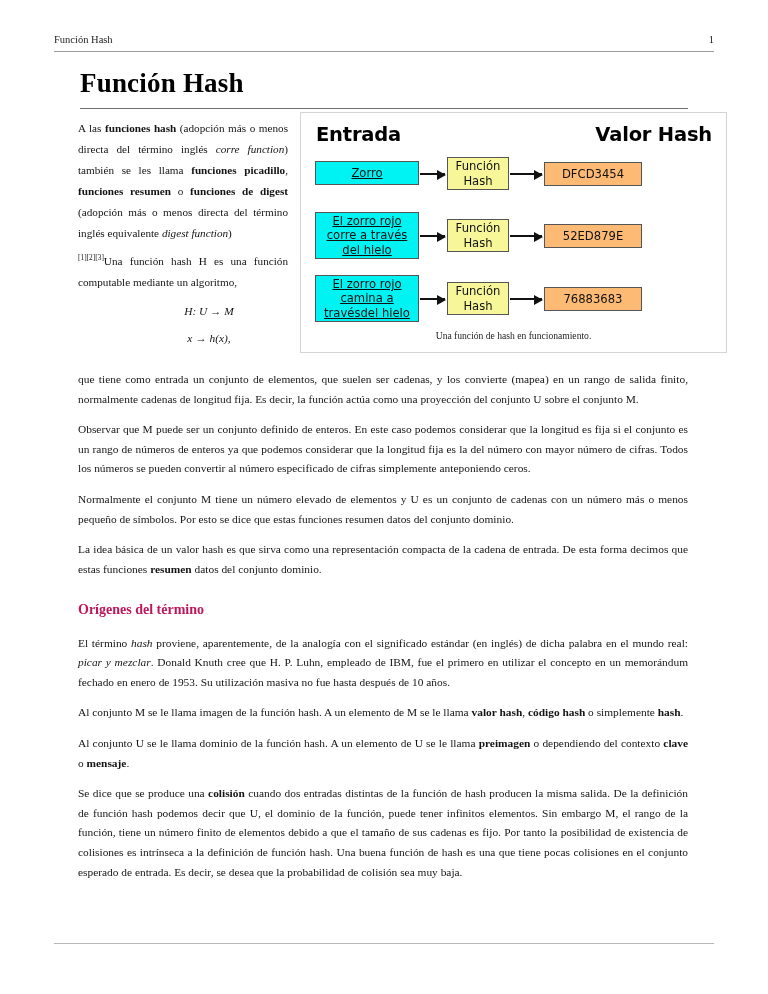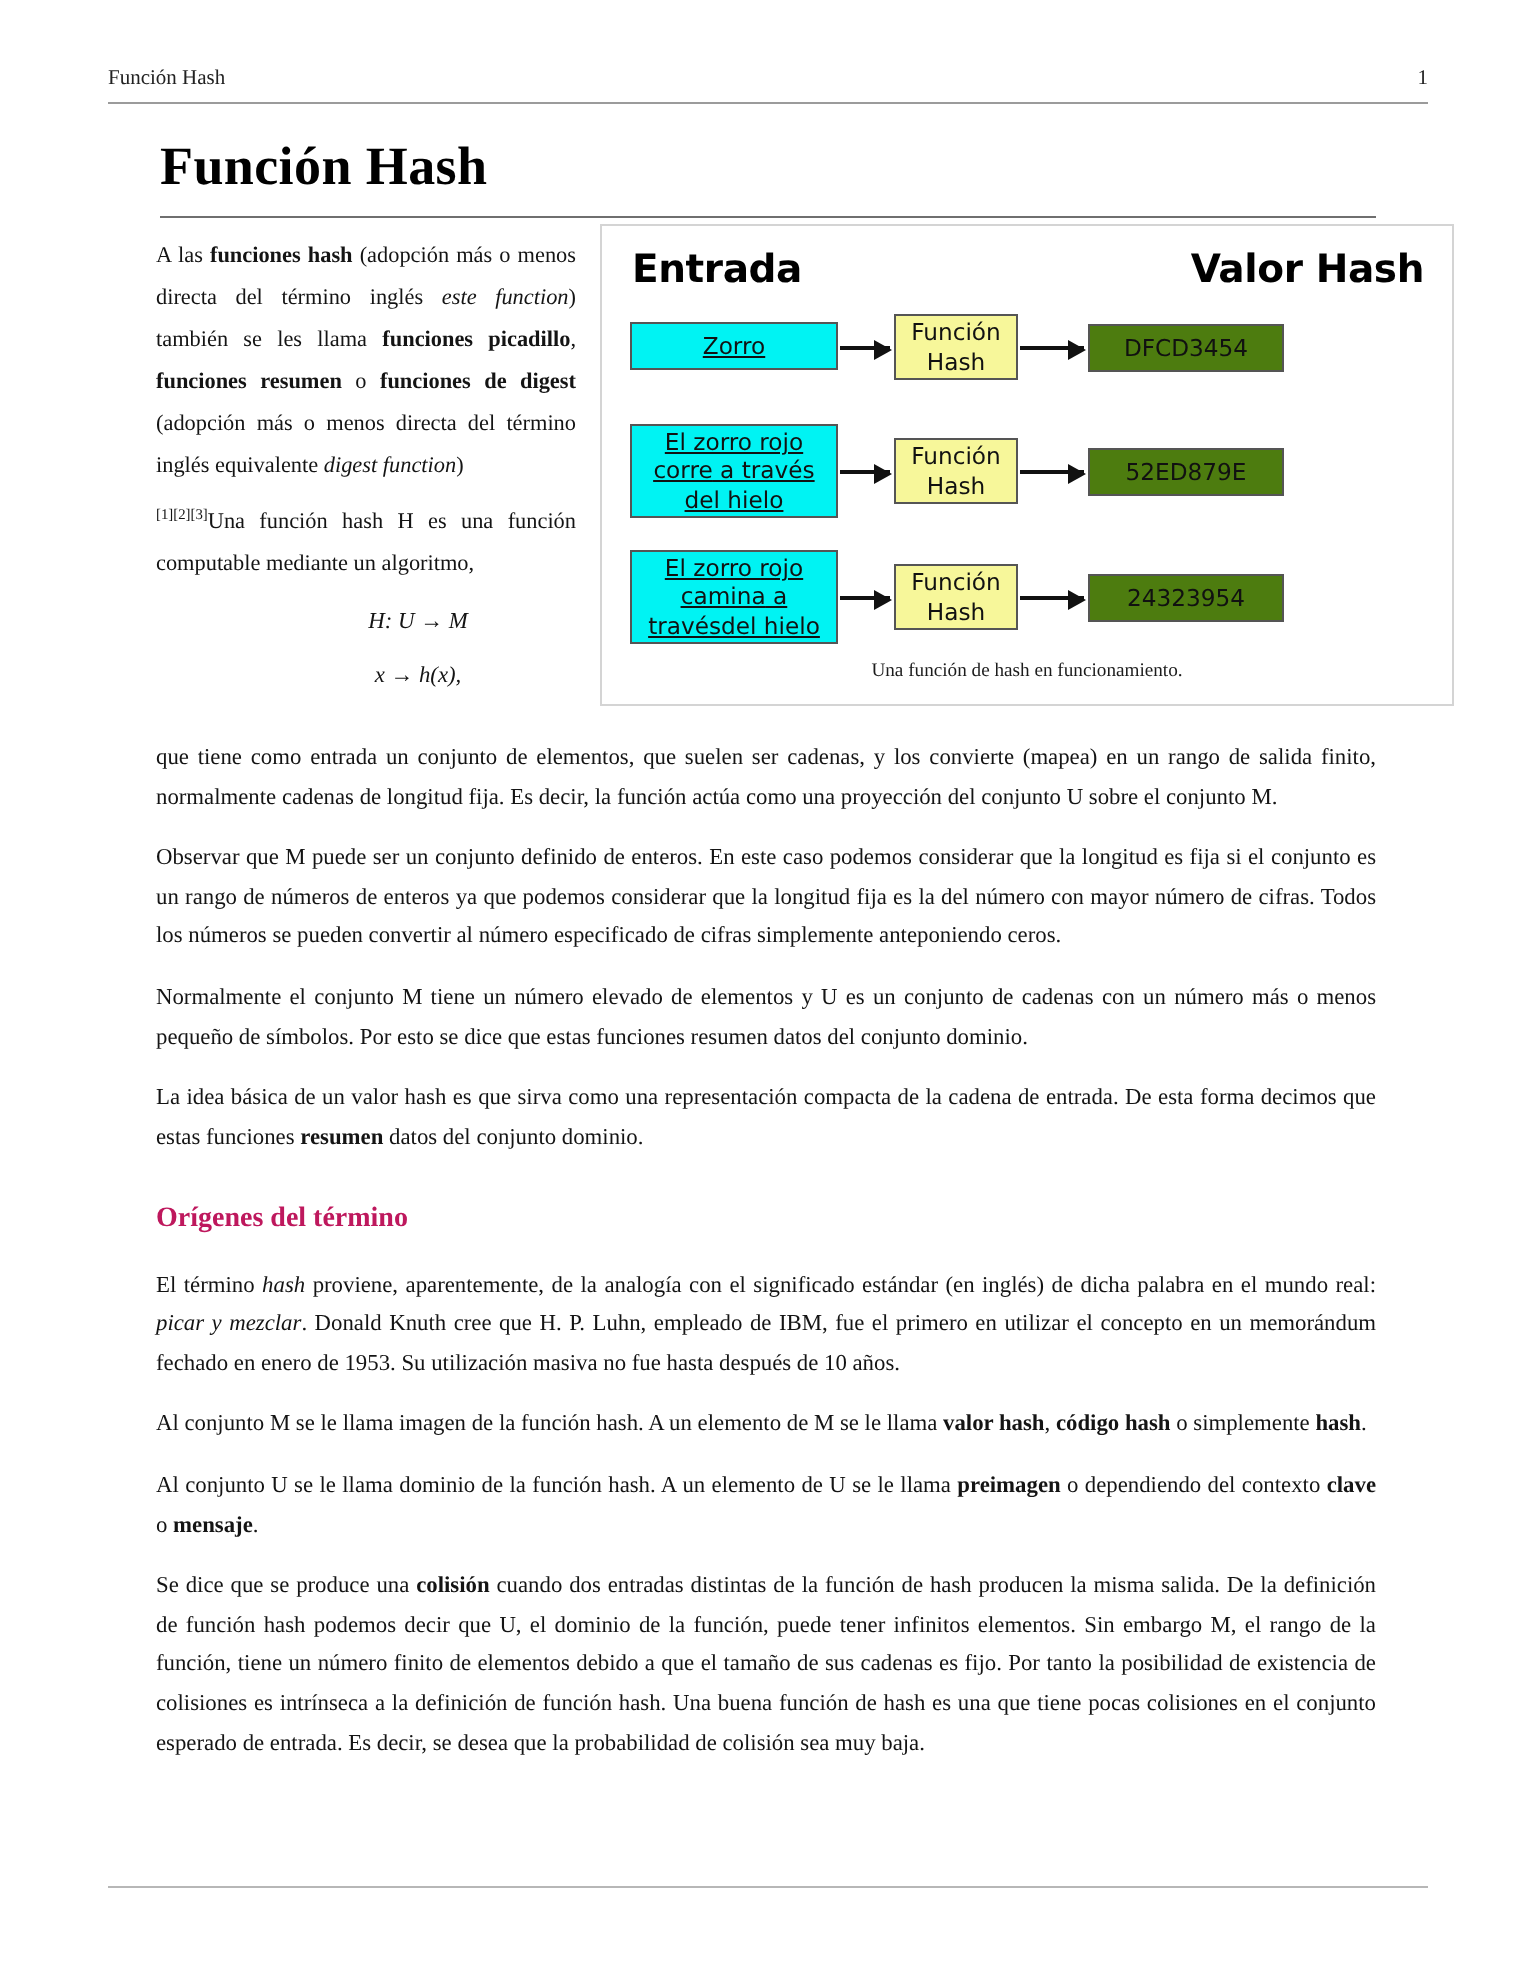--- a/index.html
+++ b/index.html
@@ -126,21 +126,21 @@
     color: #111;
     display: flex;
     align-items: center;
     justify-content: center;
     text-align: center;
     line-height: 1.22;
     border: 1.4px solid #555;
   }
   .node.input  { background: #00f3f3; text-decoration: underline; }
   .node.fn     { background: #f7f79a; }
-  .node.out    { background: #4d7c0f; text-align: center; }
+  .node.out    { background: #fdba74; text-align: center; }
   .node u { text-decoration: underline; }
 
   
   .row1 { top: 48px; }
 
   .col-in { left: 14px;  width: 104px; }
   .col-fn { left: 146px; width: 62px;  }
   .col-out{ left: 243px; width: 98px;  }
 
   .h-small { height: 24px; }
@@ -214,21 +214,21 @@
   <div class="header">
     <span>Función Hash</span>
     <span>1</span>
   </div>
   <div class="header-rule"></div>
 
   <div class="doc-title">Función Hash</div>
   <div class="title-rule"></div>
 
   <div class="lead-column">
-    <p><span>A las </span><b>funciones hash</b><span> (adopción más o menos directa del término inglés </span><i>este function</i><span>) también se les llama </span><b>funciones picadillo</b><span>, </span><b>funciones resumen</b><span> o </span><b>funciones de digest</b><span> (adopción más o menos directa del término inglés equivalente </span><i>digest function</i><span>)</span></p>
+    <p><span>A las </span><b>funciones hash</b><span> (adopción más o menos directa del término inglés </span><i>corre function</i><span>) también se les llama </span><b>funciones picadillo</b><span>, </span><b>funciones resumen</b><span> o </span><b>funciones de digest</b><span> (adopción más o menos directa del término inglés equivalente </span><i>digest function</i><span>)</span></p>
     <p><sup class="refs">[1][2][3]</sup><span>Una función hash H es una función computable mediante un algoritmo,</span></p>
     <div class="formula">H: U → M</div>
     <div class="formula">x → h(x),</div>
   </div>
 
   <div class="figure">
     <div class="fig-inner">
       <div class="fig-head left">Entrada</div>
       <div class="fig-head right">Valor Hash</div>
 
@@ -258,21 +258,21 @@
 
       <div class="node input col-in h-med" style="top:162px">
         <span><span>El zorro rojo</span><br><u>camina</u><span> a</span><br><span>travésdel hielo</span></span>
       </div>
       <div class="arrow a1" style="top:185px"></div>
       <div class="node fn col-fn" style="top:169px;height:33px">
         <span><span>Función</span><br><span>Hash</span></span>
       </div>
       <div class="arrow a2" style="top:185px"></div>
       <div class="node out col-out h-small" style="top:174px">
-        <span>24323954</span>
+        <span>76883683</span>
       </div>
 
       <div class="fig-caption">Una función de hash en funcionamiento.</div>
     </div>
   </div>
 
   <div class="body">
     <p>que tiene como entrada un conjunto de elementos, que suelen ser cadenas, y los convierte (mapea) en un rango de salida finito, normalmente cadenas de longitud fija. Es decir, la función actúa como una proyección del conjunto U sobre el conjunto M.</p>
     <p>Observar que M puede ser un conjunto definido de enteros. En este caso podemos considerar que la longitud es fija si el conjunto es un rango de números de enteros ya que podemos considerar que la longitud fija es la del número con mayor número de cifras. Todos los números se pueden convertir al número especificado de cifras simplemente anteponiendo ceros.</p>
     <p>Normalmente el conjunto M tiene un número elevado de elementos y U es un conjunto de cadenas con un número más o menos pequeño de símbolos. Por esto se dice que estas funciones resumen datos del conjunto dominio.</p>

